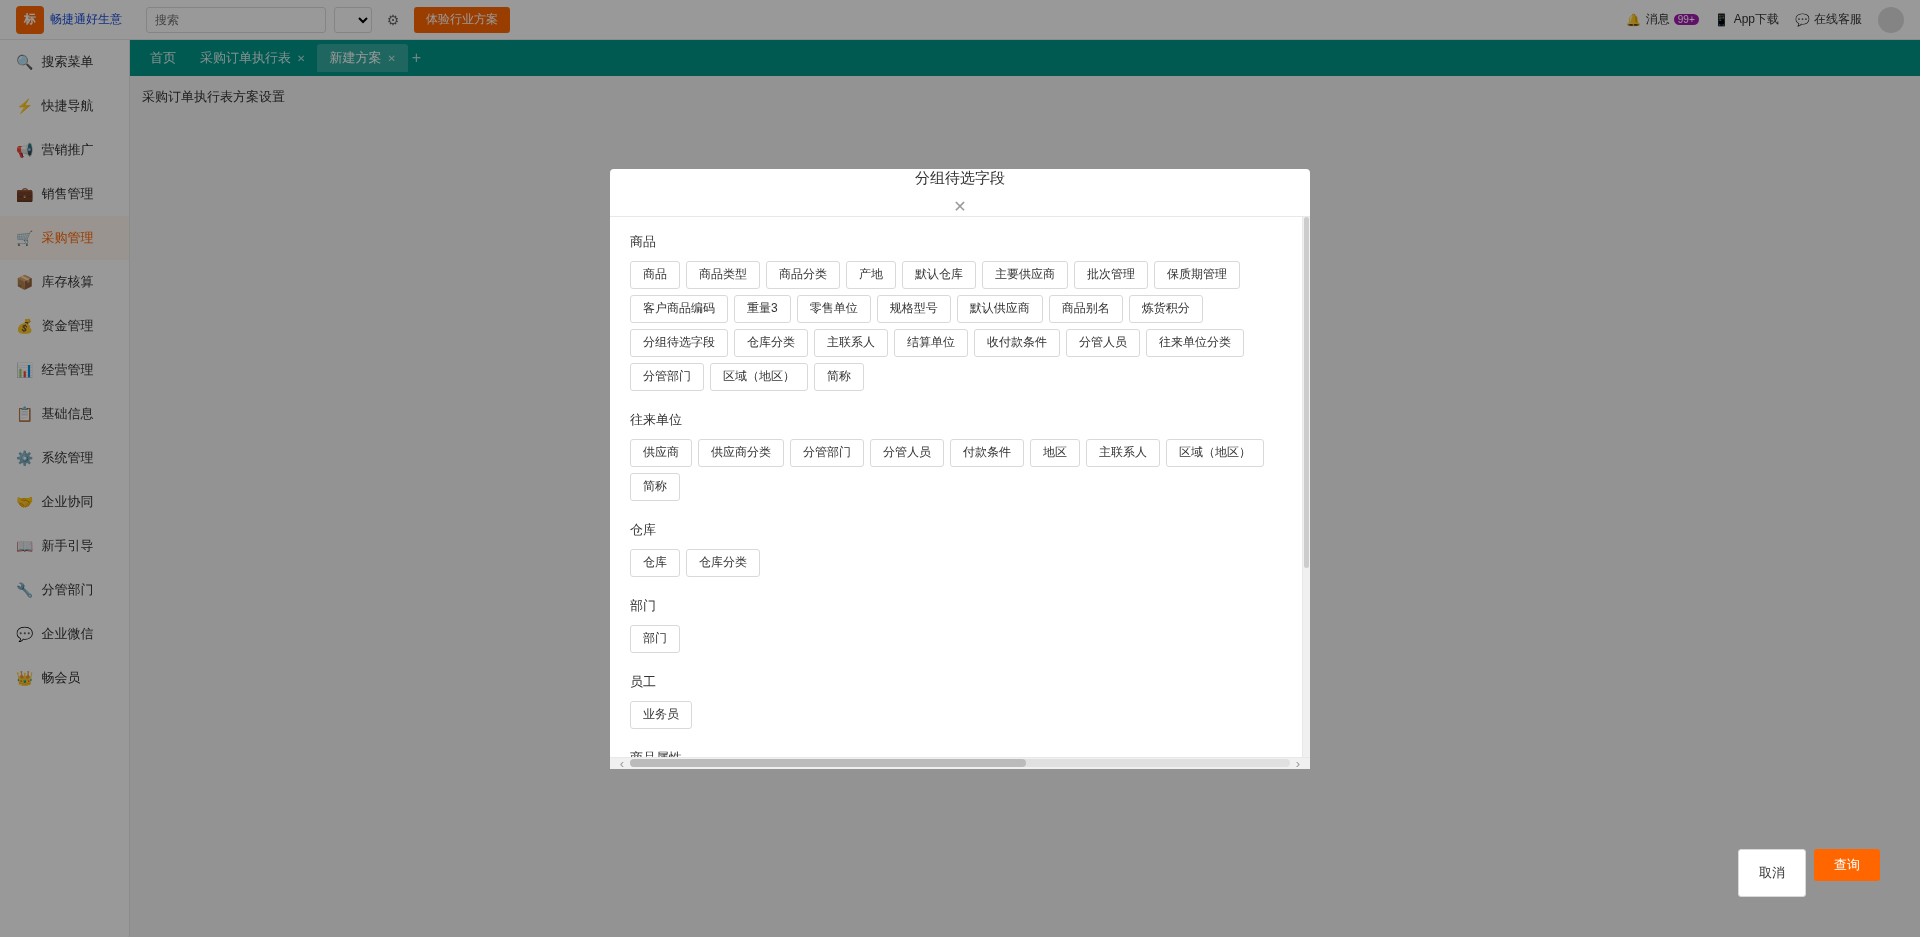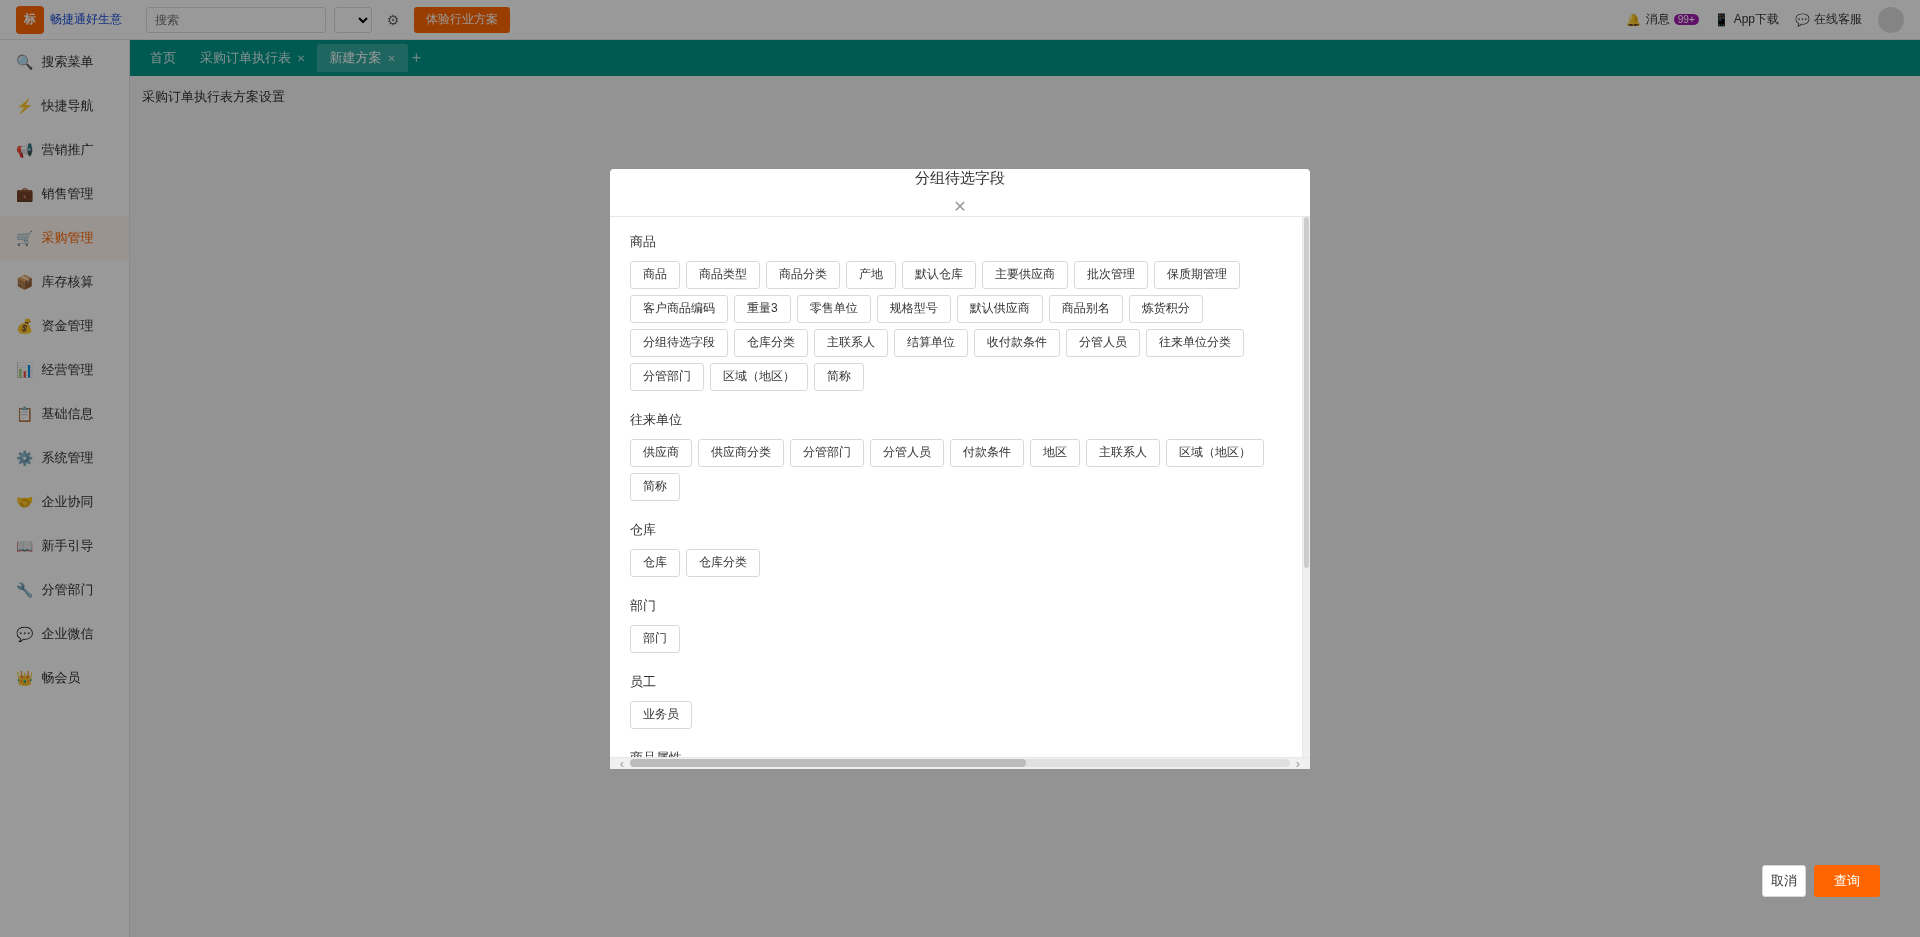--- a/index.html
+++ b/index.html
@@ -133,21 +133,21 @@
       display: flex; align-items: center; cursor: pointer;
       white-space: nowrap;
     }
 
     
     .modal-footer {
       position: fixed; bottom: 40px; right: 40px;
       display: flex; gap: 8px; z-index: 202;
     }
     .btn-cancel {
-      height: 32px; padding: 0 8px; border: 1px solid #d9d9d9;
+      height: 48px; padding: 0 20px; border: 1px solid #d9d9d9;
       border-radius: 3px; background: #fff; color: #333; cursor: pointer; font-size: 13px;
     }
     .btn-confirm {
       height: 32px; padding: 0 20px; border: none;
       border-radius: 3px; background: #f60; color: #fff; cursor: pointer; font-size: 13px;
     }
 
     
     .modal-body::-webkit-scrollbar { width: 6px; }
     .modal-body::-webkit-scrollbar-track { background: #f0f0f0; }

